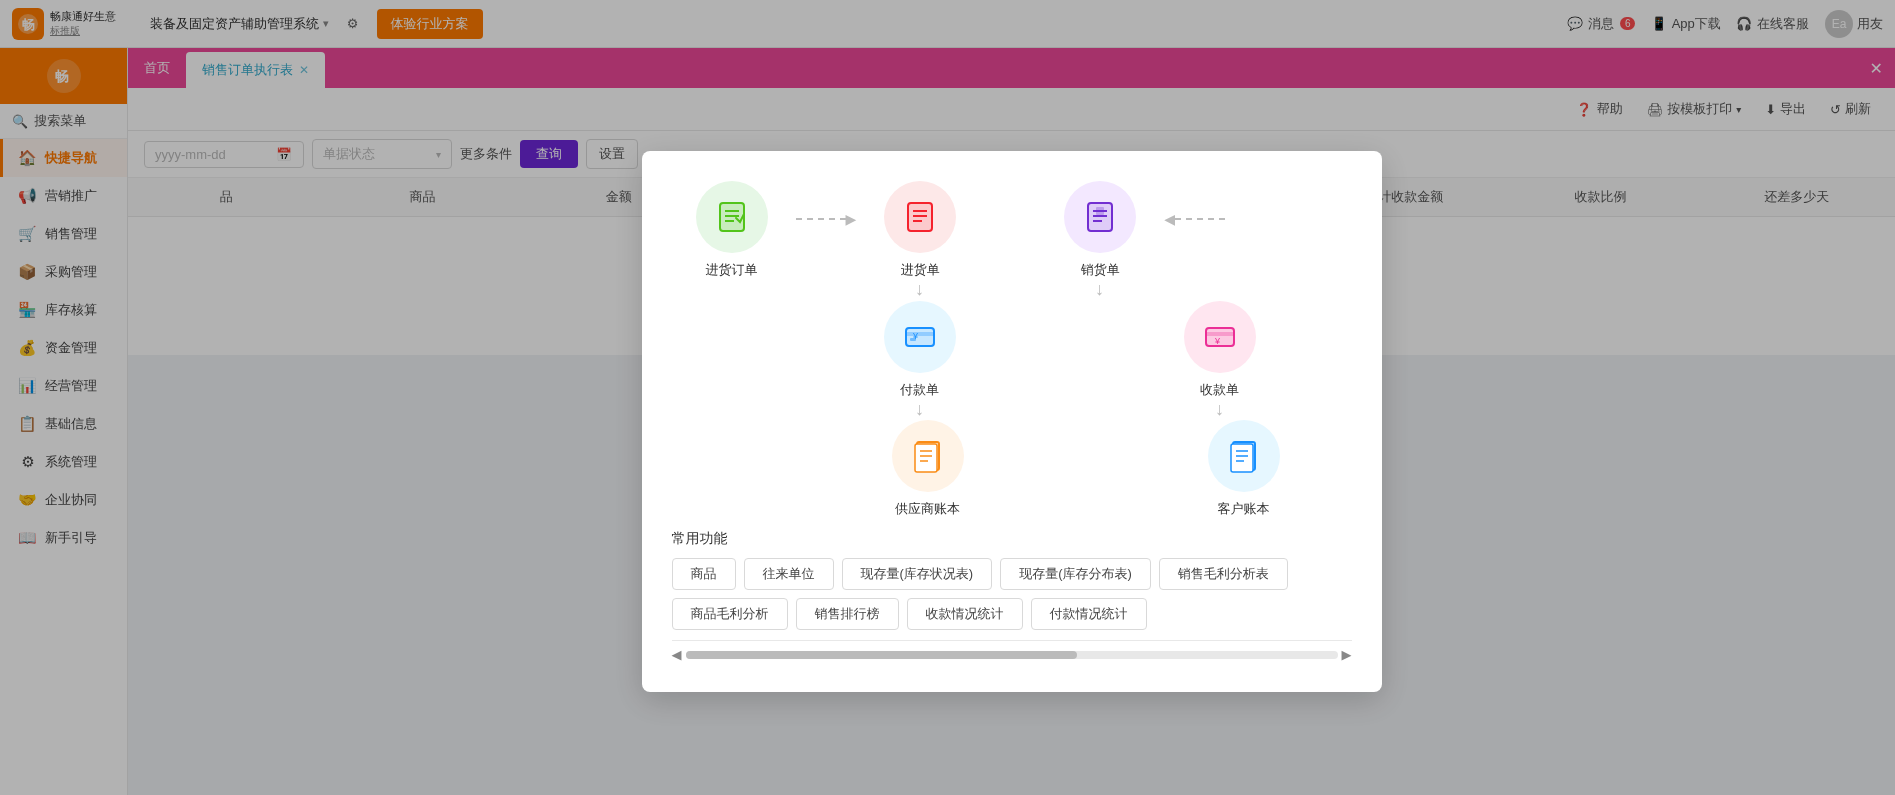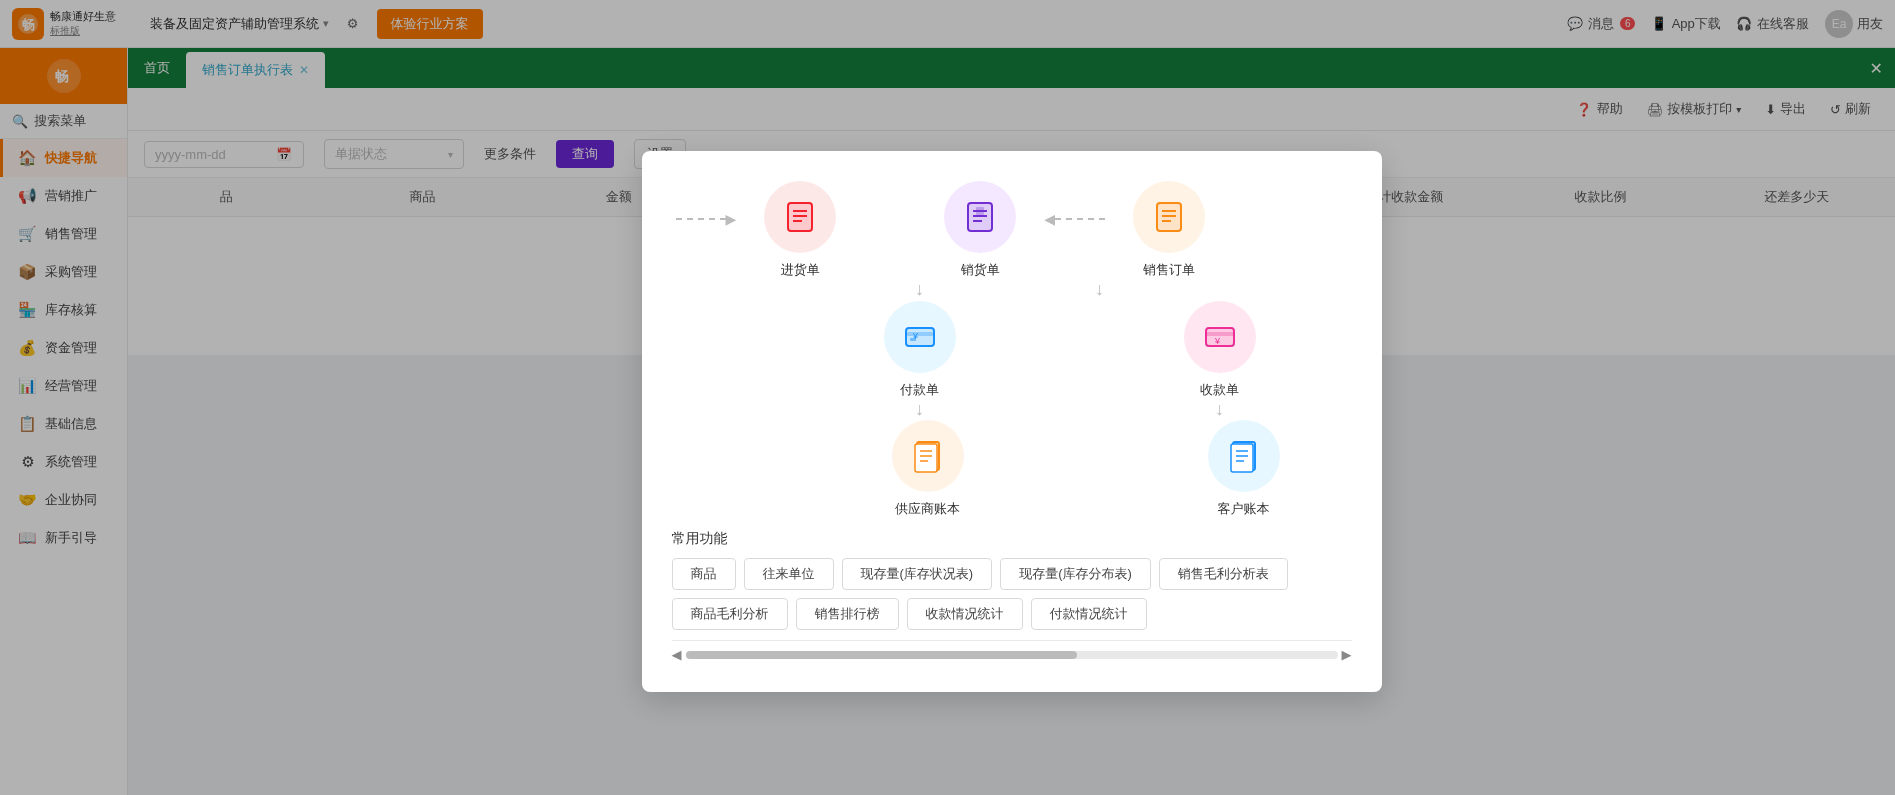--- a/index.html
+++ b/index.html
@@ -4,21 +4,21 @@
   <style>
     * { box-sizing: border-box; margin: 0; padding: 0; }
     body { font-family: "Microsoft YaHei", "PingFang SC", sans-serif; font-size: 13px; background: #f0f2f5; overflow: hidden; }
 
     
     .app-wrapper { display: flex; flex-direction: column; height: 795px; width: 1895px; }
     .top-bar { display: flex; align-items: center; height: 48px; background: #fff; border-bottom: 1px solid #e8e8e8; padding: 0 12px; gap: 10px; flex-shrink: 0; }
     .main-layout { display: flex; flex: 1; overflow: hidden; }
     .sidebar { width: 128px; background: #fff; border-right: 1px solid #e8e8e8; display: flex; flex-direction: column; flex-shrink: 0; }
     .content-area { flex: 1; display: flex; flex-direction: column; overflow: hidden; }
-    .tab-bar { display: flex; align-items: center; background: #15803d; height: 40px; padding: 0 0 0 0; flex-shrink: 0; }
+    .tab-bar { display: flex; align-items: center; background: #ec4899; height: 40px; padding: 0 0 0 0; flex-shrink: 0; }
 
     
     .logo-area { display: flex; align-items: center; gap: 6px; width: 120px; }
     .logo-icon { width: 32px; height: 32px; background: #ff7a00; border-radius: 6px; display: flex; align-items: center; justify-content: center; color: white; font-size: 16px; font-weight: bold; }
     .logo-text { font-size: 11px; color: #333; line-height: 1.3; }
     .logo-sub { font-size: 10px; color: #888; text-decoration: underline; }
     .system-title { font-size: 13px; color: #333; font-weight: 500; margin-left: 8px; }
     .title-dropdown { display: flex; align-items: center; gap: 4px; cursor: pointer; }
     .settings-icon { width: 28px; height: 28px; display: flex; align-items: center; justify-content: center; color: #666; cursor: pointer; }
     .trial-btn { background: #ff7a00; color: white; border: none; padding: 6px 14px; border-radius: 4px; cursor: pointer; font-size: 13px; }
@@ -42,21 +42,21 @@
     .tab-close { margin-left: 6px; font-size: 12px; opacity: 0.7; }
     .tab-bar-close { margin-left: auto; margin-right: 12px; color: white; cursor: pointer; font-size: 16px; }
 
     
     .content-toolbar { display: flex; align-items: center; justify-content: flex-end; gap: 8px; padding: 8px 16px; background: #fff; border-bottom: 1px solid #e8e8e8; }
     .toolbar-btn { display: flex; align-items: center; gap: 4px; color: #555; cursor: pointer; font-size: 13px; padding: 4px 8px; }
     .toolbar-btn-primary { background: #6d28d9; color: white; border: none; padding: 5px 16px; border-radius: 4px; cursor: pointer; font-size: 13px; }
     .toolbar-btn-secondary { background: #fff; border: 1px solid #d9d9d9; color: #555; padding: 5px 12px; border-radius: 4px; cursor: pointer; font-size: 13px; }
 
     
-    .filter-bar { display: flex; align-items: center; gap: 20px; padding: 8px 16px; background: #fff; border-bottom: 1px solid #f0f0f0; }
+    .filter-bar { display: flex; align-items: center; gap: 8px; padding: 8px 16px; background: #fff; border-bottom: 1px solid #f0f0f0; }
     .filter-input { border: 1px solid #d9d9d9; border-radius: 4px; padding: 5px 10px; font-size: 13px; width: 160px; color: #bbb; display: flex; align-items: center; gap: 6px; }
     .filter-select { border: 1px solid #d9d9d9; border-radius: 4px; padding: 5px 10px; font-size: 13px; width: 140px; color: #bbb; display: flex; align-items: center; justify-content: space-between; }
     .more-conditions { color: #555; font-size: 13px; cursor: pointer; display: flex; align-items: center; gap: 4px; }
 
     
     .table-container { background: #fff; margin: 0; }
     .table-header { display: flex; background: #fafafa; border-bottom: 1px solid #e8e8e8; padding: 10px 0; }
     .th { text-align: center; font-size: 13px; color: #555; font-weight: 500; padding: 0 8px; }
     .no-data { display: flex; align-items: center; justify-content: center; padding: 60px; color: #999; font-size: 14px; }
 
@@ -265,20 +265,33 @@
   </div>
 </div>
 
 <div class="overlay">
   <div class="modal">
 
     <div class="flow-section">
 
       <div style="display:flex; align-items:center; gap:0;">
 
+        <div class="flow-item">
+          <div class="flow-circle green">
+            <svg width="36" height="36" viewBox="0 0 36 36">
+                <rect x="6" y="4" width="24" height="28" rx="3" fill="#52c41a" opacity="0.2"></rect>
+                <rect x="6" y="4" width="24" height="28" rx="3" stroke="#52c41a" stroke-width="2" fill="none"></rect>
+                <line x1="11" y1="12" x2="25" y2="12" stroke="#52c41a" stroke-width="2"></line>
+                <line x1="11" y1="17" x2="25" y2="17" stroke="#52c41a" stroke-width="2"></line>
+                <line x1="11" y1="22" x2="20" y2="22" stroke="#52c41a" stroke-width="2"></line>
+                <polyline points="22,19 26,23 30,15" stroke="#52c41a" stroke-width="2" fill="none" stroke-linecap="round"></polyline>
+              </svg>
+          </div>
+          <div class="flow-label">进货订单</div>
+        </div>
 
         <div style="display:flex; align-items:center; margin-top:-22px; padding: 0 4px;">
           <span style="display:inline-block; width:50px; border-top:2px dashed #bbb; vertical-align:middle;"></span>
           <span style="color:#bbb; font-size:14px; margin-top:1px;">▶</span>
         </div>
 
         <div class="flow-item">
           <div class="flow-circle red">
             <svg width="36" height="36" viewBox="0 0 36 36">
                 <rect x="6" y="4" width="24" height="28" rx="3" fill="#f5222d" opacity="0.15"></rect>
@@ -305,32 +318,20 @@
               </svg>
           </div>
           <div class="flow-label">销货单</div>
         </div>
 
         <div style="display:flex; align-items:center; margin-top:-22px; padding: 0 4px; flex-direction: row-reverse;">
           <span style="display:inline-block; width:50px; border-top:2px dashed #bbb; vertical-align:middle;"></span>
           <span style="color:#bbb; font-size:14px; margin-top:1px;">◀</span>
         </div>
 
-        <div class="flow-item">
-          <div class="flow-circle orange">
-            <svg width="36" height="36" viewBox="0 0 36 36">
-                <rect x="6" y="4" width="24" height="28" rx="3" fill="#fa8c16" opacity="0.15"></rect>
-                <rect x="6" y="4" width="24" height="28" rx="3" stroke="#fa8c16" stroke-width="2" fill="none"></rect>
-                <line x1="11" y1="12" x2="25" y2="12" stroke="#fa8c16" stroke-width="2"></line>
-                <line x1="11" y1="17" x2="25" y2="17" stroke="#fa8c16" stroke-width="2"></line>
-                <line x1="11" y1="22" x2="20" y2="22" stroke="#fa8c16" stroke-width="2"></line>
-              </svg>
-          </div>
-          <div class="flow-label">销售订单</div>
-        </div>
       </div>
 
       <div style="display:flex; width:100%; gap:0;">
 
         <div style="width:120px;"></div>
         <div style="width:68px;"></div>
         <div style="display:flex; flex-direction:column; align-items:center; width:120px;">
           <div style="color:#bbb; font-size:18px; line-height:1.2; text-align:center;">↓</div>
         </div>
         <div style="width:60px;"></div>

